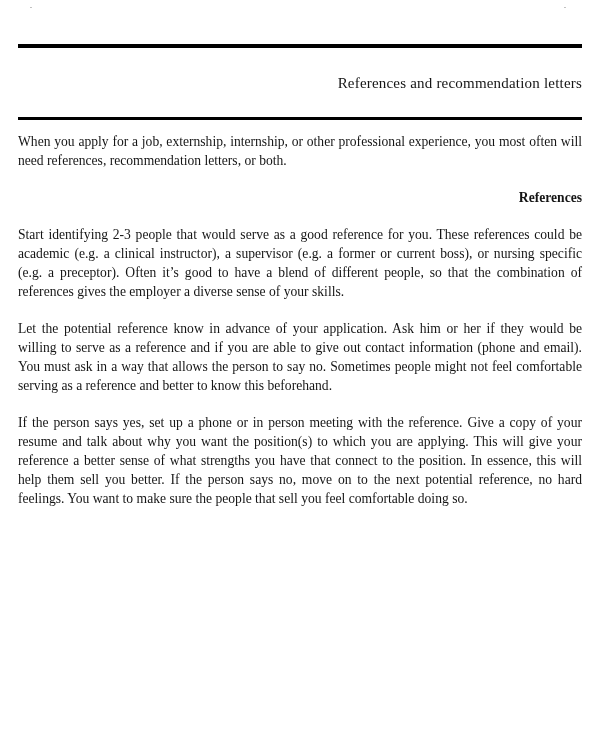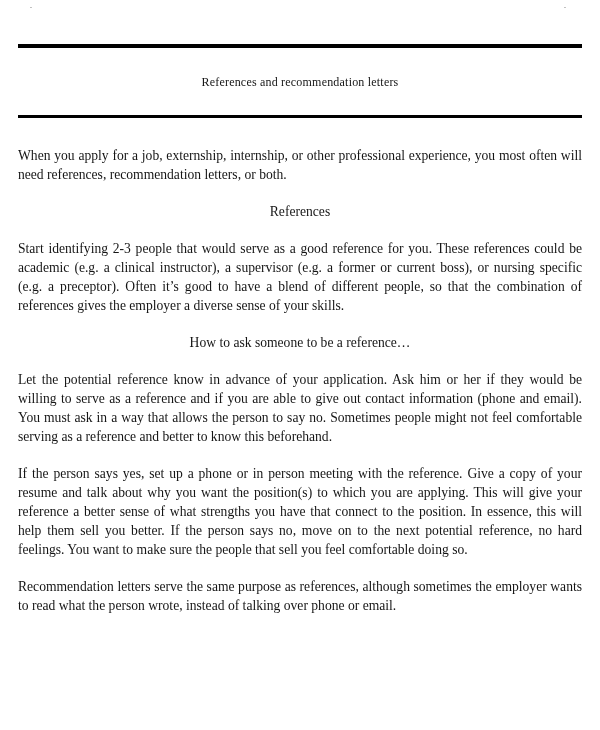--- a/index.html
+++ b/index.html
@@ -28,39 +28,39 @@
   .artifact.left  { left: 30px; }
   .artifact.right { right: 34px; }
   .rule {
     height: 0;
     border-top: 4px solid #000;
   }
   .rule.thin {
     border-top-width: 3px;
   }
   h1.doc-title {
-    font-size: 12px;
+    font-size: 15px;
     font-weight: 400;
-    text-align: center;
+    text-align: right;
     margin: 27px 0 25px 0;
     letter-spacing: 0.2px;
   }
   .content {
-    margin-top: 28px;
+    margin-top: 12px;
     font-size: 13.6px;
     line-height: 19px;
     text-align: justify;
   }
   .content p {
     margin: 0 0 18px 0;
   }
   .content h2 {
     font-size: 13.6px;
-    font-weight: 400;
-    text-align: center;
+    font-weight: 700;
+    text-align: right;
     margin: 0 0 18px 0;
   }
 </style>
 </head>
 <body>
 
 <div class="page">
 
   <span class="artifact left">.</span>
   <span class="artifact right">.</span>
@@ -68,19 +68,17 @@
   <div class="rule"></div>
 
   <h1 class="doc-title">References and recommendation letters</h1>
 
   <div class="rule thin"></div>
 
   <div class="content">
     <p>When you apply for a job, externship, internship, or other professional experience, you most often will need references, recommendation letters, or both.</p>
     <h2>References</h2>
     <p>Start identifying 2-3 people that would serve as a good reference for you.  These references could be academic (e.g. a clinical instructor), a supervisor (e.g. a former or current boss), or nursing specific (e.g. a preceptor).  Often it’s good to have a blend of different people, so that the combination of references gives the employer a diverse sense of your skills.</p>
-    <h2>How to ask someone to be a reference…</h2>
     <p>Let the potential reference know in advance of your application.  Ask him or her if they would be willing to serve as a reference and if you are able to give out contact information (phone and email).  You must ask in a way that allows the person to say no.  Sometimes people might not feel comfortable serving as a reference and better to know this beforehand.</p>
     <p>If the person says yes, set up a phone or in person meeting with the reference.  Give a copy of your resume and talk about why you want the position(s) to which you are applying.  This will give your reference a better sense of what strengths you have that connect to the position.  In essence, this will help them sell you better.  If the person says no, move on to the next potential reference, no hard feelings.  You want to make sure the people that sell you feel comfortable doing so.</p>
-    <p>Recommendation letters serve the same purpose as references, although sometimes the employer wants to read what the person wrote, instead of talking over phone or email.</p>
   </div>
 
 </div>
 
 </body></html>

